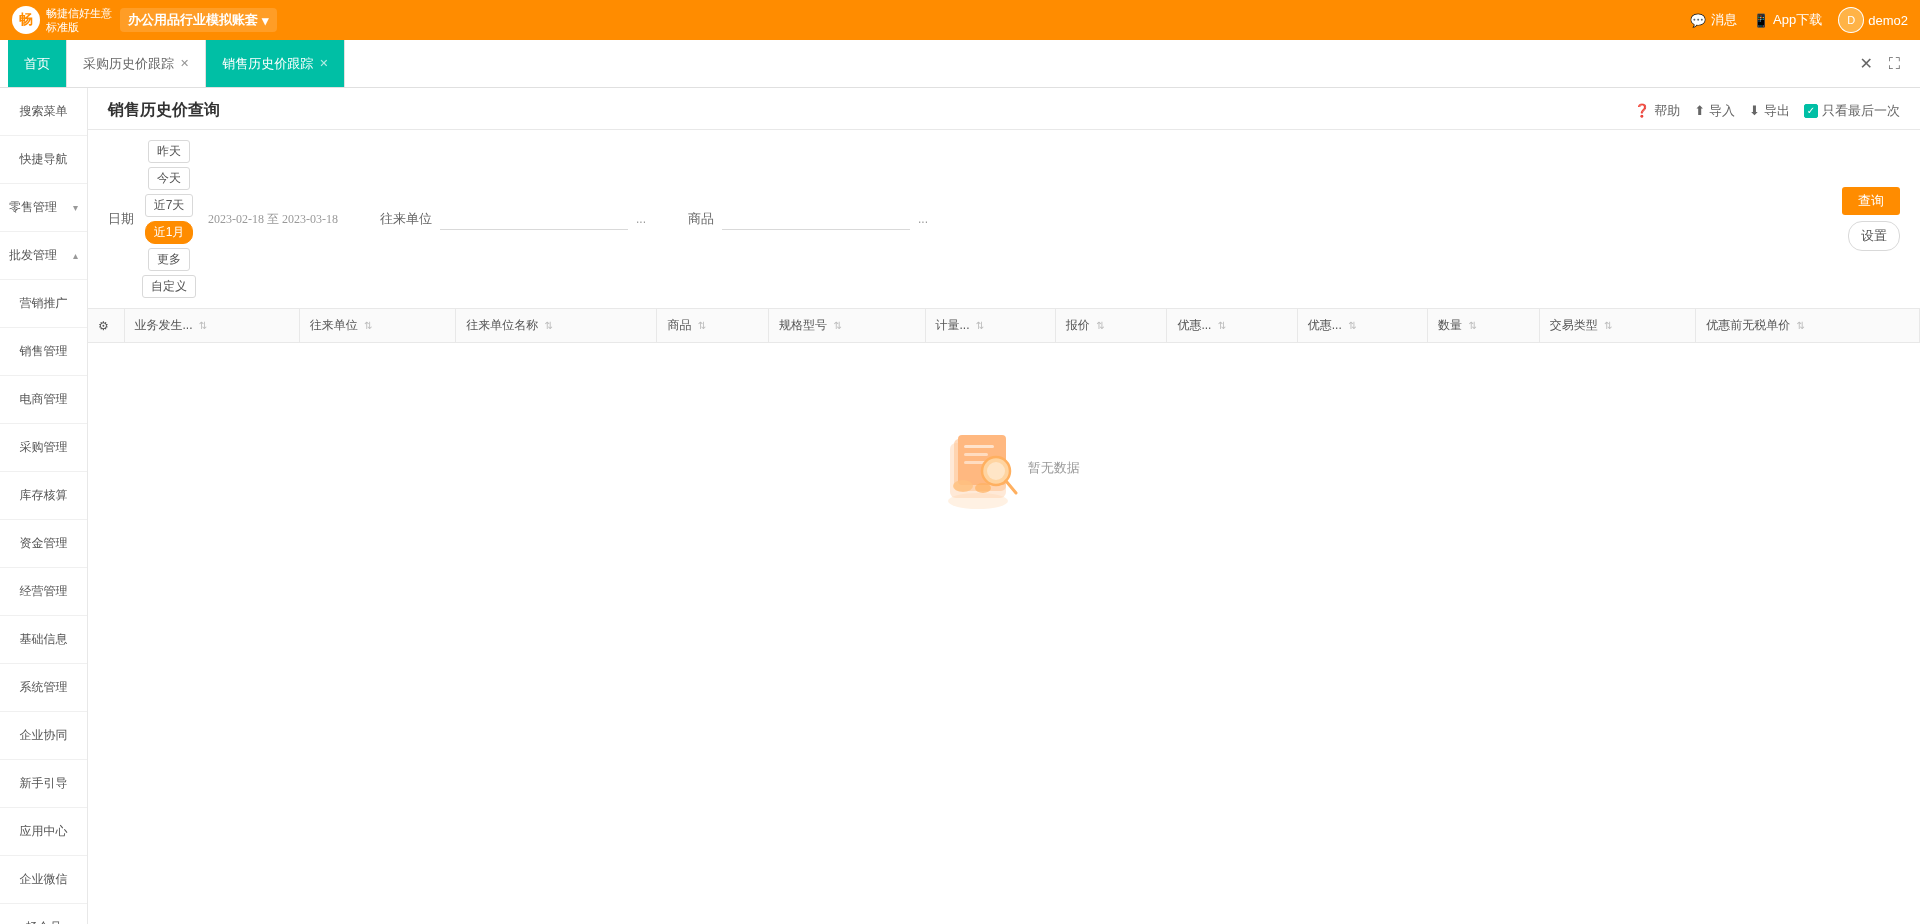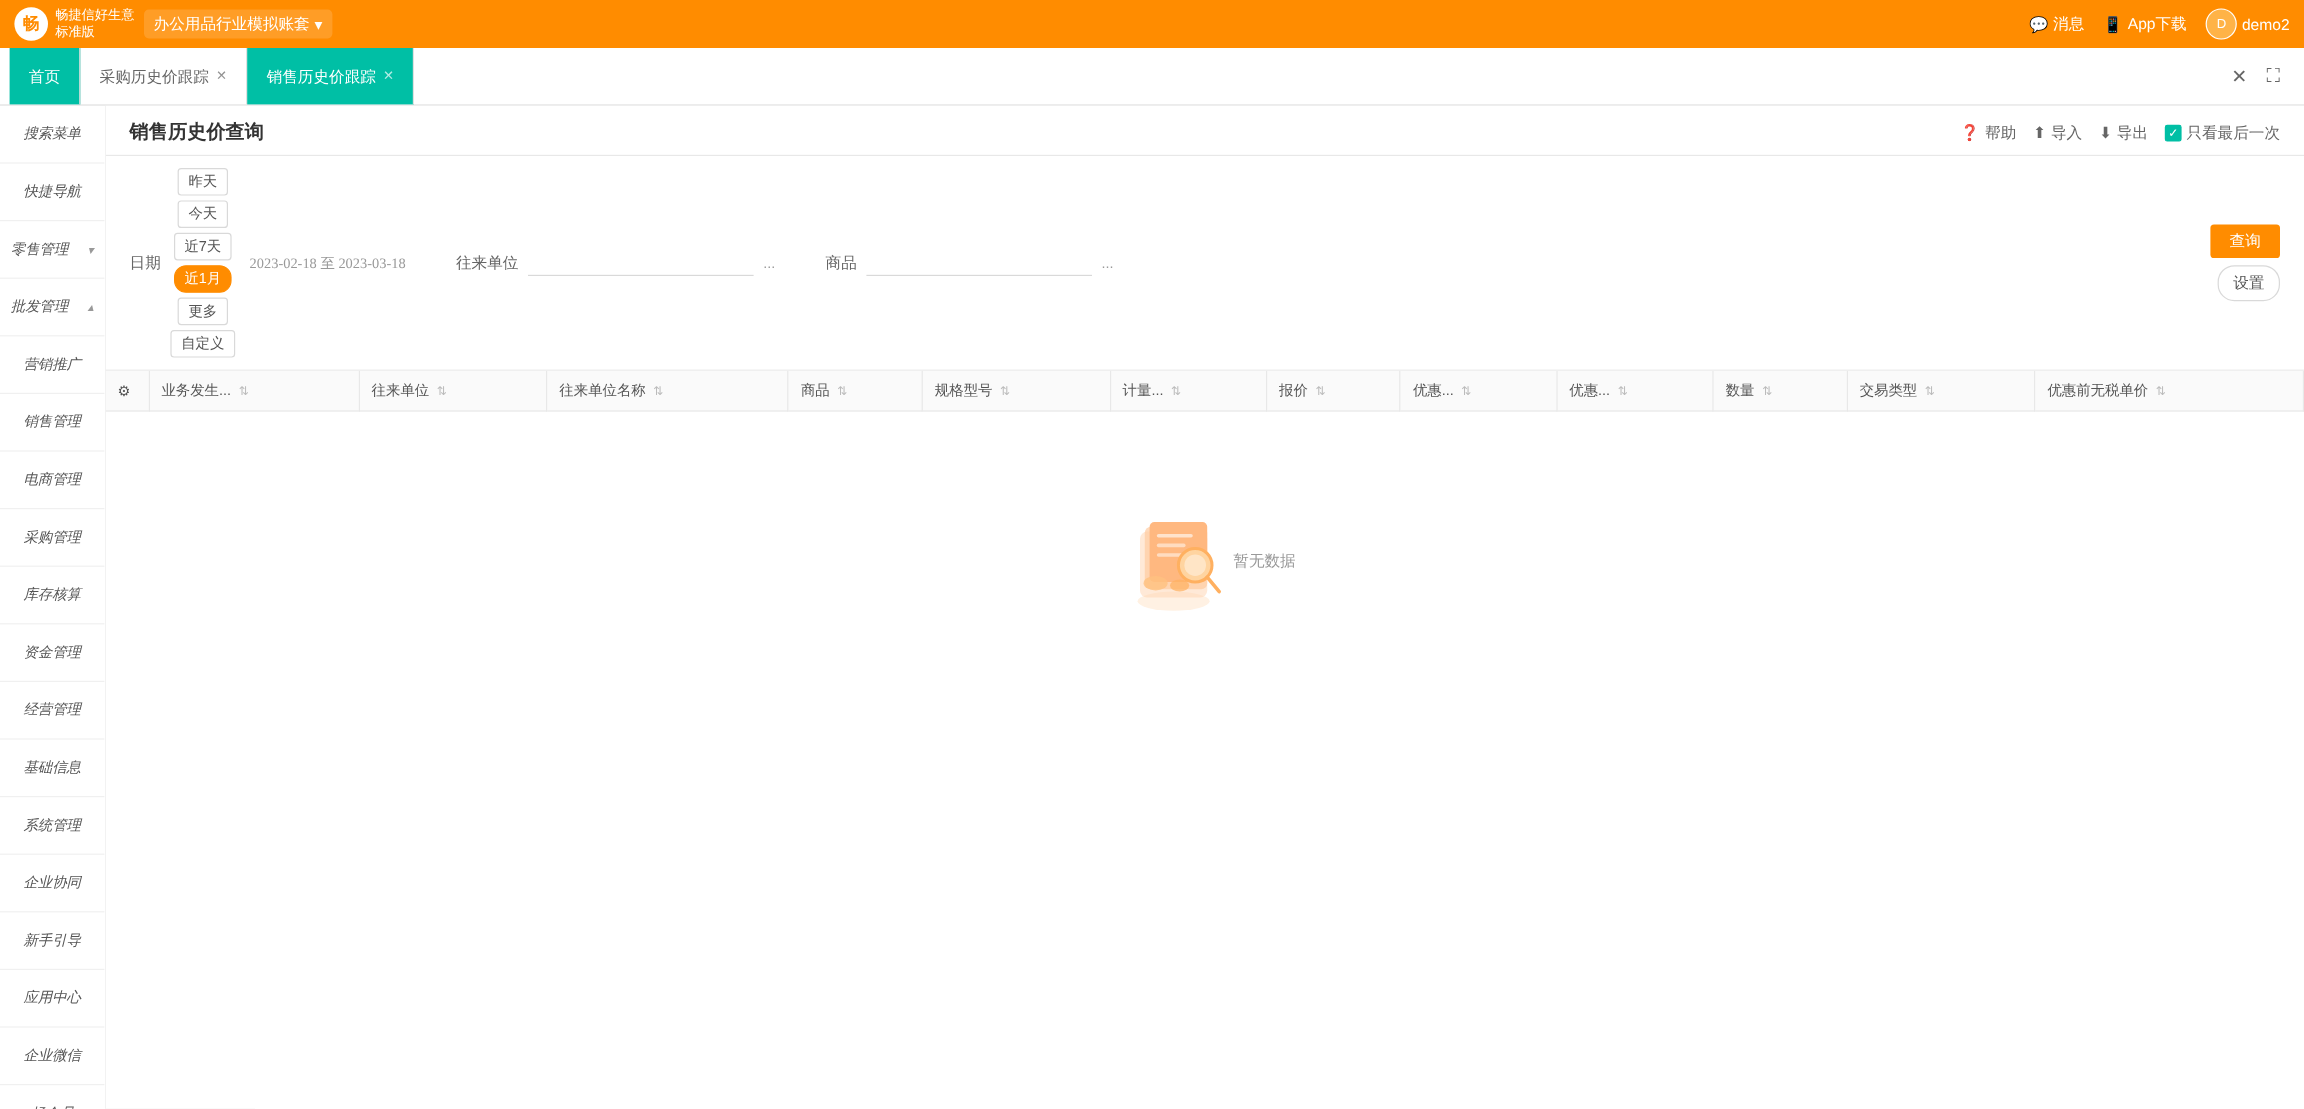--- a/index.html
+++ b/index.html
@@ -5,41 +5,41 @@
     * { margin: 0; padding: 0; box-sizing: border-box; }
     body { font-family: 'Microsoft YaHei', Arial, sans-serif; font-size: 13px; background: #f5f5f5; color: #333; width: 1920px; height: 924px; overflow: hidden; display: flex; flex-direction: column; }
 
     
     .top-bar { height: 40px; background: #ff8c00; display: flex; align-items: center; padding: 0 12px; justify-content: space-between; flex-shrink: 0; }
     .top-bar-left { display: flex; align-items: center; gap: 8px; }
     .logo-area { display: flex; align-items: center; gap: 6px; }
     .logo-circle { width: 28px; height: 28px; background: #fff; border-radius: 50%; display: flex; align-items: center; justify-content: center; }
     .logo-circle span { font-size: 14px; color: #ff8c00; font-weight: bold; }
     .logo-text { color: #fff; font-size: 11px; line-height: 1.3; }
-    .app-selector { display: flex; align-items: center; gap: 4px; background: rgba(255,255,255,0.15); border-radius: 4px; padding: 3px 8px; cursor: pointer; color: #fff; font-size: 13px; }
+    .app-selector { display: flex; align-items: center; gap: 4px; background: rgba(255,255,255,0.15); border-radius: 4px; padding: 3px 8px; cursor: pointer; color: #fff; font-size: 13px; font-weight: bold; }
     .top-bar-right { display: flex; align-items: center; gap: 16px; color: #fff; font-size: 13px; }
     .top-bar-right-item { display: flex; align-items: center; gap: 4px; cursor: pointer; }
     .avatar { width: 26px; height: 26px; border-radius: 50%; background: #fff; display: flex; align-items: center; justify-content: center; }
     .avatar-inner { width: 24px; height: 24px; border-radius: 50%; background: #ffb347; display: flex; align-items: center; justify-content: center; font-size: 11px; color: #fff; }
 
     
     .tab-bar { height: 48px; background: #fff; display: flex; align-items: center; border-bottom: 1px solid #e0e0e0; flex-shrink: 0; padding: 0 8px; gap: 0; justify-content: space-between; }
     .tab-bar-left { display: flex; align-items: center; height: 100%; }
     .tab { display: flex; align-items: center; padding: 0 16px; height: 100%; cursor: pointer; font-size: 13px; color: #666; border-right: 1px solid #e0e0e0; gap: 6px; }
     .tab.active { background: #00bfa5; color: #fff; }
     .tab.home { background: #00bfa5; color: #fff; }
     .tab-close { font-size: 11px; cursor: pointer; opacity: 0.7; }
     .tab-bar-right { display: flex; align-items: center; gap: 8px; padding-right: 8px; }
     .tab-action-btn { background: none; border: none; cursor: pointer; color: #666; font-size: 16px; padding: 2px 4px; }
 
     
     .main-layout { display: flex; flex: 1; overflow: hidden; }
 
     
-    .sidebar { width: 88px; background: #fff; border-right: 1px solid #e8e8e8; display: flex; flex-direction: column; overflow-y: auto; flex-shrink: 0; font-style: italic; }
+    .sidebar { width: 88px; background: #fff; border-right: 1px solid #e8e8e8; display: flex; flex-direction: column; overflow-y: auto; flex-shrink: 0; }
     .sidebar-item { display: flex; flex-direction: column; align-items: center; justify-content: center; padding: 10px 4px; cursor: pointer; color: #555; font-size: 12px; border-bottom: 1px solid #f0f0f0; min-height: 48px; }
     .sidebar-item.has-arrow { flex-direction: row; justify-content: center; gap: 16px; }
     .sidebar-item .arrow { font-size: 10px; color: #999; }
 
     
     .content { flex: 1; display: flex; flex-direction: column; overflow: hidden; background: #f5f5f5; }
     .page-header { background: #fff; padding: 12px 20px 8px; border-bottom: 1px solid #e8e8e8; }
     .page-title { font-size: 16px; font-weight: bold; color: #333; }
     .header-action-btn { display: flex; align-items: center; gap: 4px; color: #666; cursor: pointer; font-size: 13px; background: none; border: none; }
 

